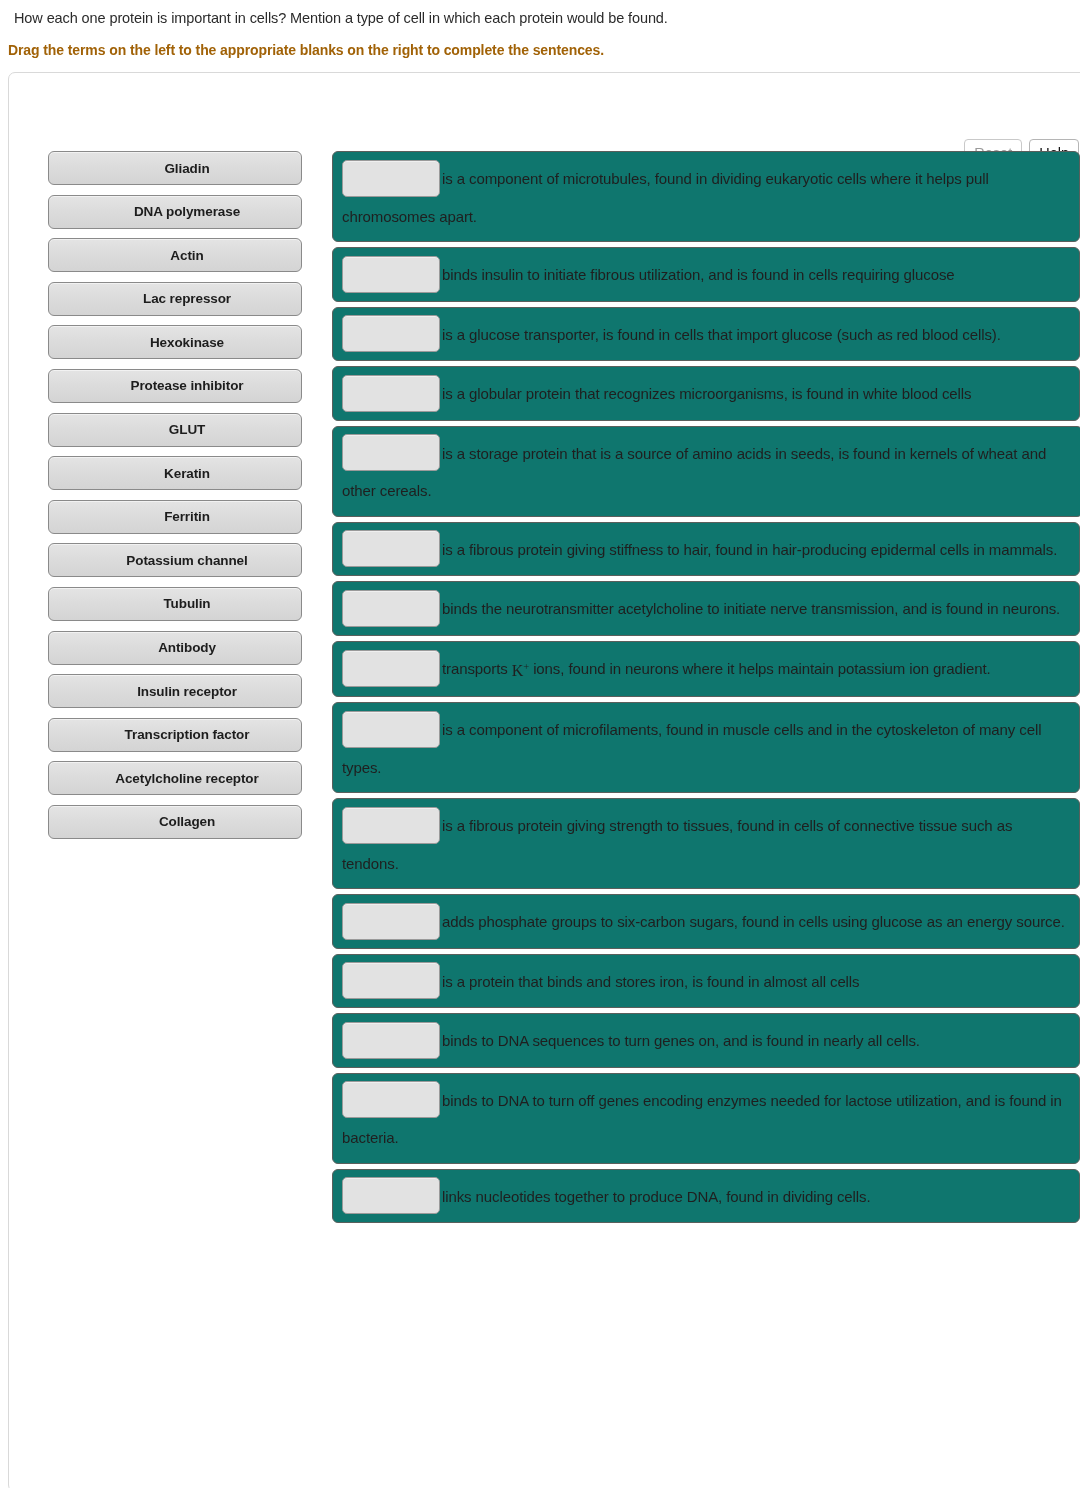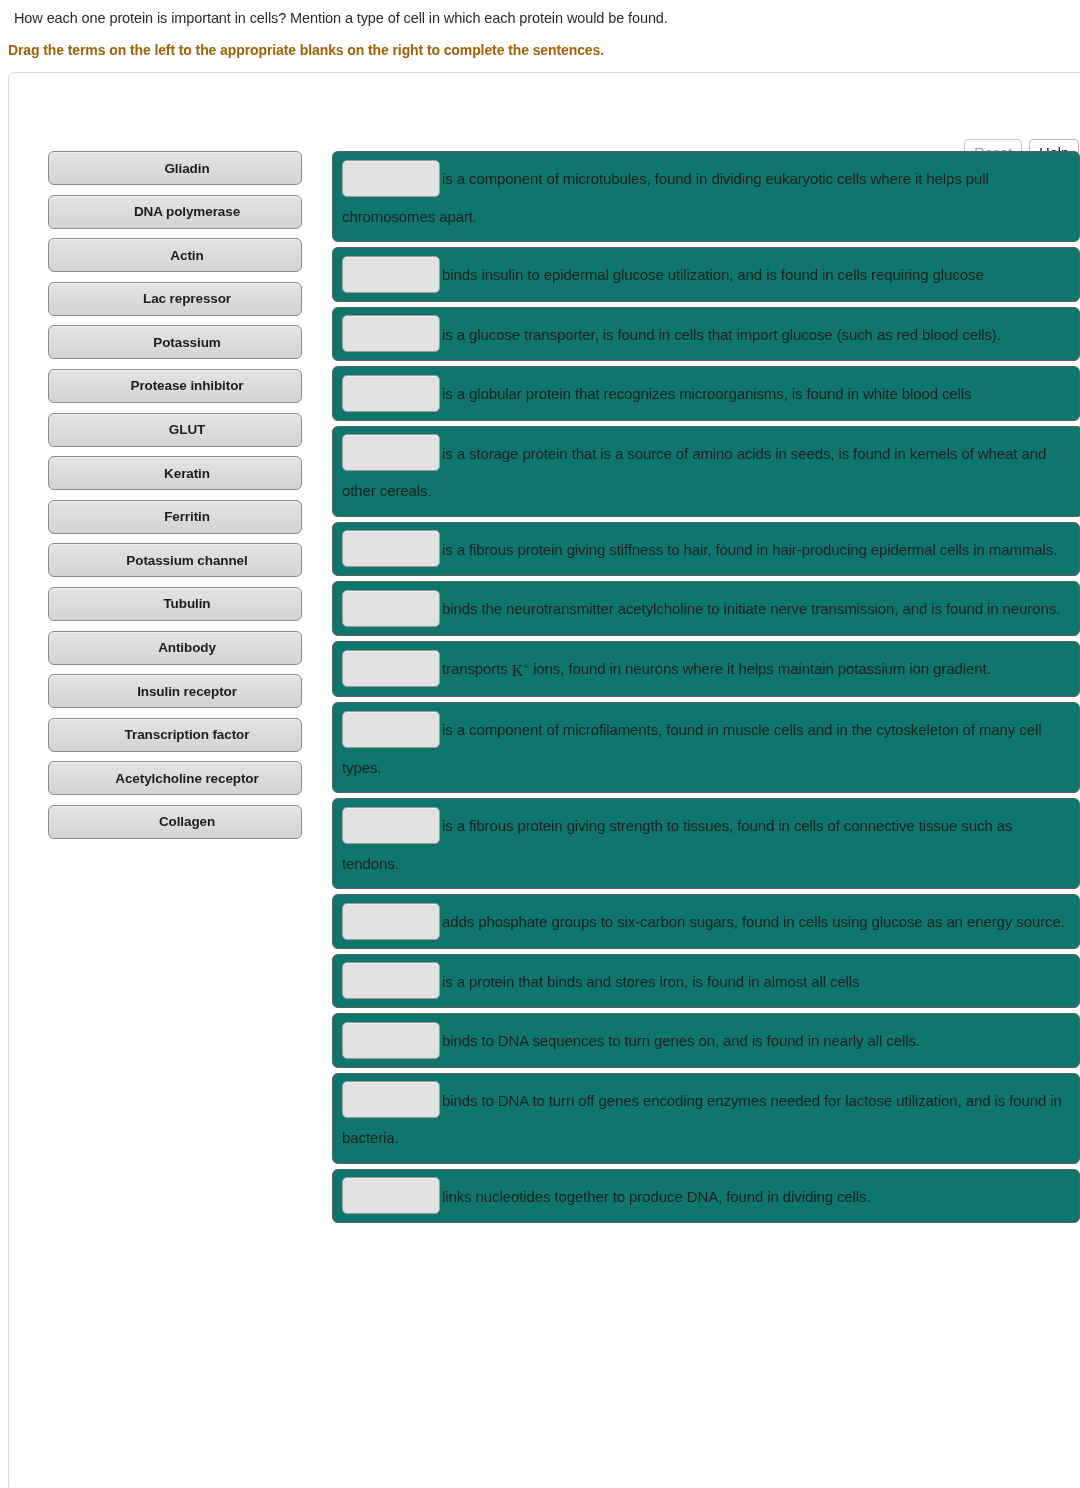--- a/index.html
+++ b/index.html
@@ -162,36 +162,36 @@
     <button class="tool-btn reset">Reset</button>
     <button class="tool-btn help">Help</button>
   </div>
 
   <div class="columns">
     <div class="terms-column" id="term-bank">
         <div class="term-tile">Gliadin</div>
         <div class="term-tile">DNA polymerase</div>
         <div class="term-tile">Actin</div>
         <div class="term-tile">Lac repressor</div>
-        <div class="term-tile">Potassium</div>
+        <div class="term-tile">Hexokinase</div>
         <div class="term-tile">Protease inhibitor</div>
         <div class="term-tile">GLUT</div>
         <div class="term-tile">Keratin</div>
         <div class="term-tile">Ferritin</div>
         <div class="term-tile">Potassium channel</div>
         <div class="term-tile">Tubulin</div>
         <div class="term-tile">Antibody</div>
         <div class="term-tile">Insulin receptor</div>
         <div class="term-tile">Transcription factor</div>
         <div class="term-tile">Acetylcholine receptor</div>
         <div class="term-tile">Collagen</div>
       </div>
     <div class="sentences-column" id="sentence-list">
         <div class="sentence-box"><span class="blank-slot"></span><span class="sentence-text">is a component of microtubules, found in dividing eukaryotic cells where it helps pull chromosomes apart.</span></div>
-        <div class="sentence-box"><span class="blank-slot"></span><span class="sentence-text">binds insulin to epidermal glucose utilization, and is found in cells requiring glucose</span></div>
+        <div class="sentence-box"><span class="blank-slot"></span><span class="sentence-text">binds insulin to initiate fibrous utilization, and is found in cells requiring glucose</span></div>
         <div class="sentence-box"><span class="blank-slot"></span><span class="sentence-text">is a glucose transporter, is found in cells that import glucose (such as red blood cells).</span></div>
         <div class="sentence-box"><span class="blank-slot"></span><span class="sentence-text">is a globular protein that recognizes microorganisms, is found in white blood cells</span></div>
         <div class="sentence-box wide"><span class="blank-slot"></span><span class="sentence-text">is a storage protein that is a source of amino acids in seeds, is found in kernels of wheat and other cereals.</span></div>
         <div class="sentence-box"><span class="blank-slot"></span><span class="sentence-text">is a fibrous protein giving stiffness to hair, found in hair-producing epidermal cells in mammals.</span></div>
         <div class="sentence-box"><span class="blank-slot"></span><span class="sentence-text">binds the neurotransmitter acetylcholine to initiate nerve transmission, and is found in neurons.</span></div>
         <div class="sentence-box"><span class="blank-slot"></span><span class="sentence-text">transports </span><span class="ion sentence-text"><span>K</span><sup>+</sup></span><span class="sentence-text"> ions, found in neurons where it helps maintain potassium ion gradient.</span></div>
         <div class="sentence-box"><span class="blank-slot"></span><span class="sentence-text">is a component of microfilaments, found in muscle cells and in the cytoskeleton of many cell types.</span></div>
         <div class="sentence-box"><span class="blank-slot"></span><span class="sentence-text">is a fibrous protein giving strength to tissues, found in cells of connective tissue such as tendons.</span></div>
         <div class="sentence-box"><span class="blank-slot"></span><span class="sentence-text">adds phosphate groups to six-carbon sugars, found in cells using glucose as an energy source.</span></div>
         <div class="sentence-box"><span class="blank-slot"></span><span class="sentence-text">is a protein that binds and stores iron, is found in almost all cells</span></div>

